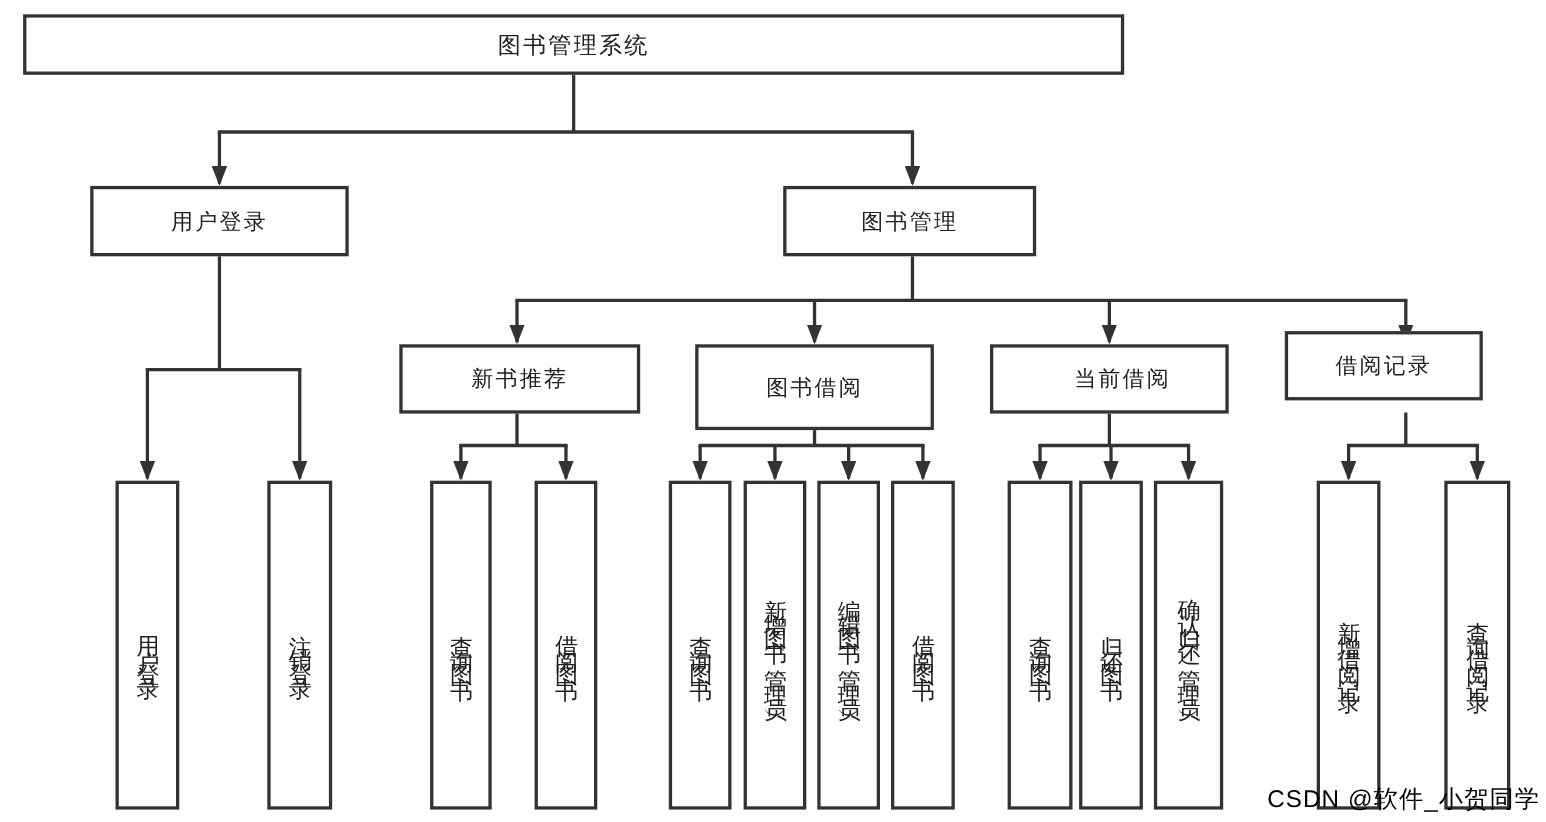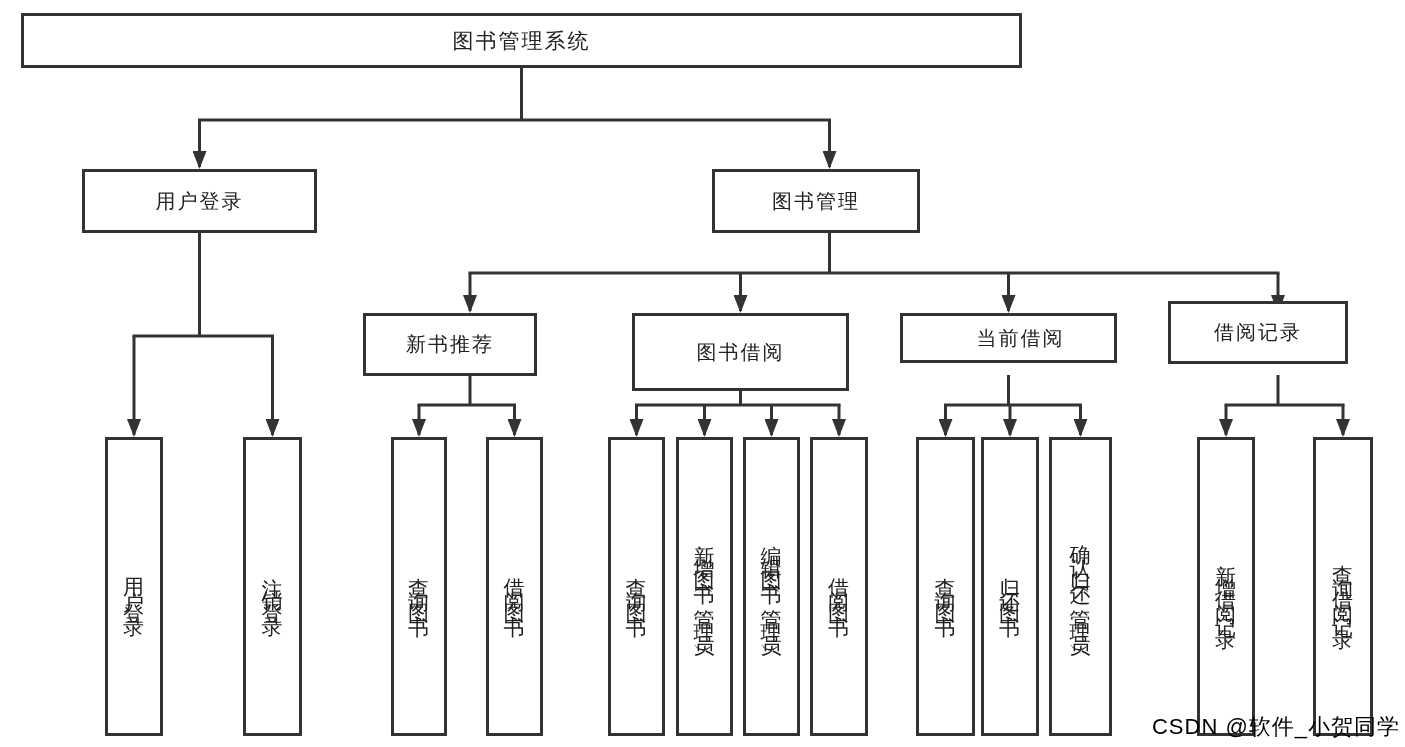--- a/index.html
+++ b/index.html
@@ -106,31 +106,31 @@
     </g>
   </svg>
 
   <div class="node hnode root" style="left:21px; top:13px; width:1001px; height:55px;">
     <span>图书管理系统</span>
   </div>
 
   <div class="node hnode" style="left:82px; top:169px; width:235px; height:64px;">
     <span>用户登录</span>
   </div>
-  <div class="node hnode" style="left:712px; top:169px; width:208px; height:64px;">
+  <div class="node hnode" style="left:712px; top:169px; width:230px; height:64px;">
     <span>图书管理</span>
   </div>
 
-  <div class="node hnode" style="left:363px; top:313px; width:174px; height:63px;align-items:center;">
+  <div class="node hnode" style="left:363px; top:313px; width:219px; height:63px;align-items:center;">
     <span>新书推荐</span>
   </div>
   <div class="node hnode" style="left:632px; top:313px; width:217px; height:78px;">
     <span>图书借阅</span>
   </div>
-  <div class="node hnode" style="left:900px; top:313px; width:217px; height:50px;padding-left:24px;">
+  <div class="node hnode" style="left:900px; top:313px; width:217px; height:63px;padding-left:24px;">
     <span>当前借阅</span>
   </div>
   <div class="node hnode" style="left:1168px; top:301px; width:180px; height:63px;">
     <span>借阅记录</span>
   </div>
 
   <div class="node leaf" style="left:105px; top:437px; width:58px; height:299px;">
     <span>用户登录</span>
   </div>
   <div class="node leaf" style="left:243px; top:437px; width:59px; height:299px;">

